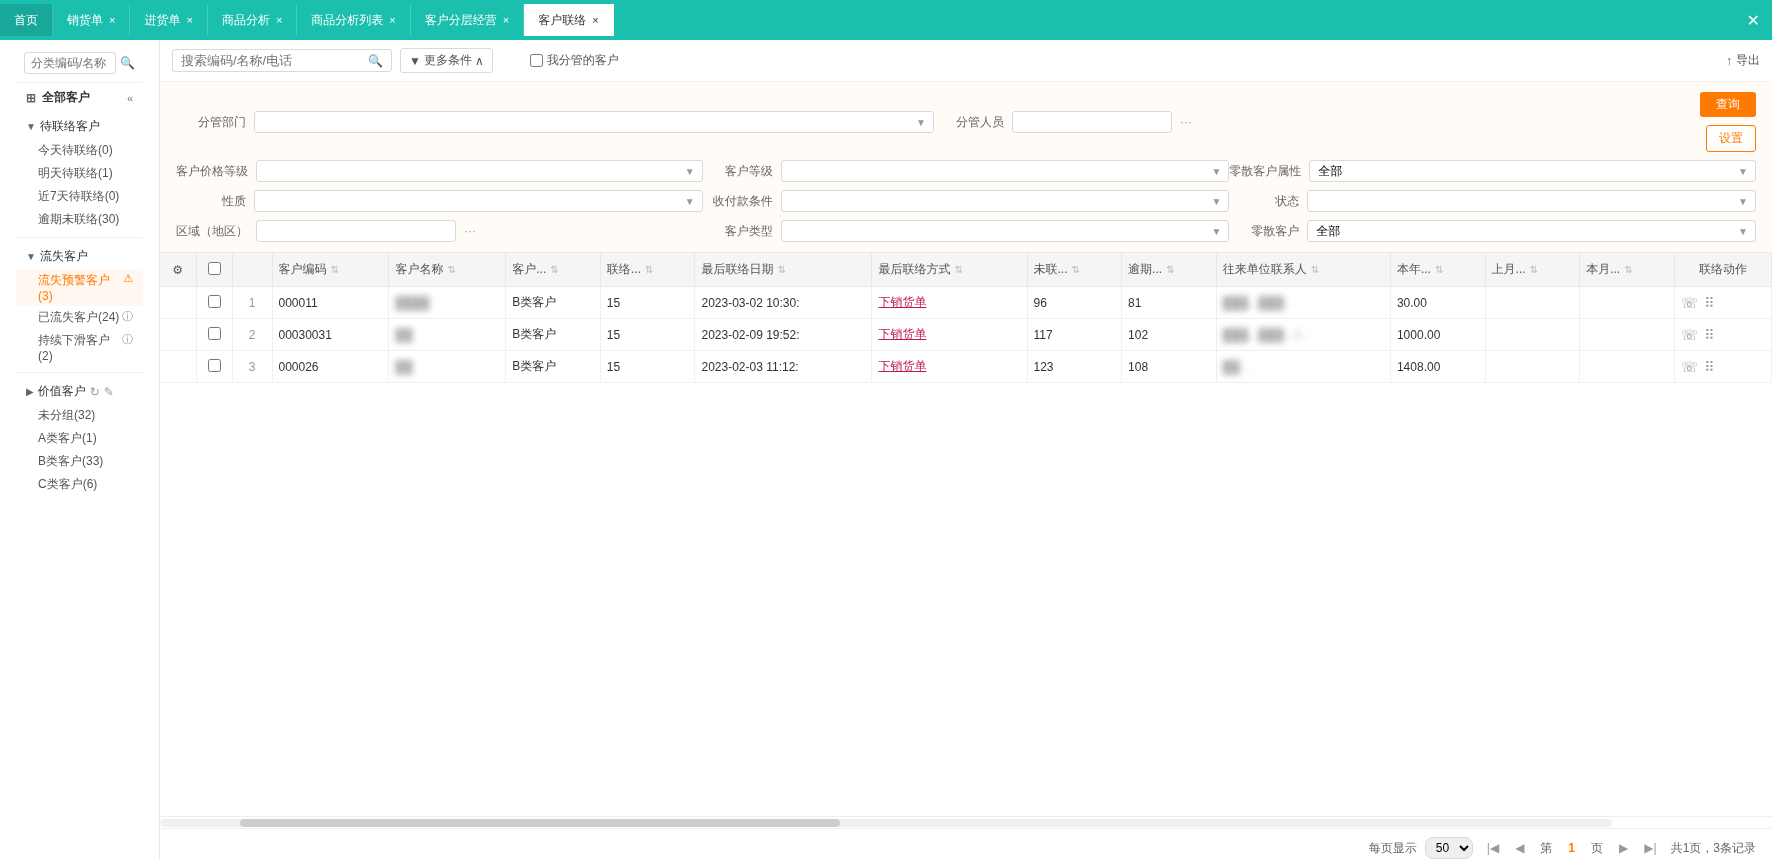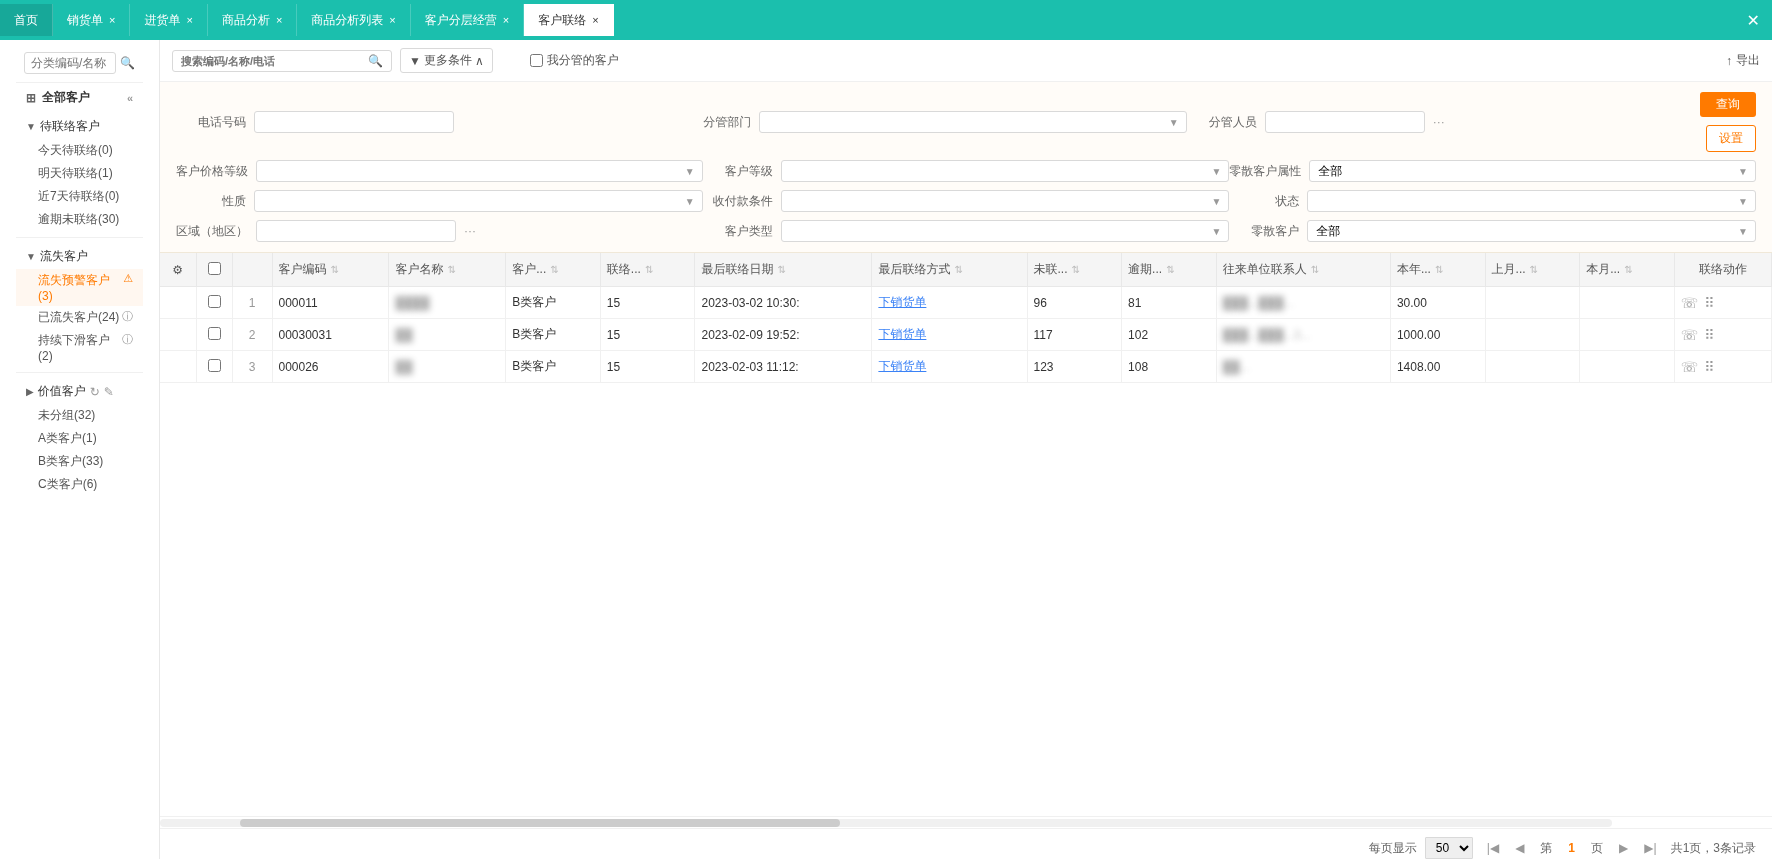--- a/index.html
+++ b/index.html
@@ -61,31 +61,31 @@
     .filter-more-dots { color: #999; cursor: pointer; }
 
     
     .table-wrap { flex: 1; overflow: auto; }
     table { width: 100%; border-collapse: collapse; font-size: 12px; }
     thead th { background: #f5f5f5; border-bottom: 1px solid #e8e8e8; border-right: 1px solid #e8e8e8; padding: 8px 6px; color: #555; font-weight: normal; white-space: nowrap; position: sticky; top: 0; z-index: 2; }
     tbody td { border-bottom: 1px solid #f0f0f0; border-right: 1px solid #f0f0f0; padding: 7px 6px; color: #333; white-space: nowrap; }
     .col-number { width: 40px; text-align: center; color: #999; }
     .col-check { width: 36px; text-align: center; }
     .col-setting { width: 36px; text-align: center; }
-    .link-text { color: #3b82f6; cursor: pointer; text-decoration: underline; }
+    .link-text { color: #be185d; cursor: pointer; text-decoration: underline; }
     .action-icons { display: flex; gap: 6px; align-items: center; }
     .action-icon { color: #999; cursor: pointer; font-size: 14px; }
     .sort-icon { color: #bbb; margin-left: 2px; font-size: 10px; }
     .col-sort { display: flex; align-items: center; gap: 2px; }
     .blurred { color: transparent; text-shadow: 0 0 6px rgba(0,0,0,0.3); user-select: none; }
 
     
     .footer { display: flex; align-items: center; justify-content: flex-end; padding: 8px 16px; border-top: 1px solid #f0f0f0; background: #fff; gap: 8px; }
     .footer-label { color: #666; }
-    .footer-select { border: 1px solid #d9d9d9; border-radius: 1px; padding: 2px 6px; font-size: 12px; }
+    .footer-select { border: 1px solid #d9d9d9; border-radius: 8px; padding: 2px 6px; font-size: 12px; }
     .footer-nav { display: flex; align-items: center; gap: 4px; color: #999; }
     .footer-nav span { cursor: pointer; padding: 2px 6px; }
     .footer-nav .page-num { color: #ff7a00; font-weight: bold; }
     .footer-info { color: #666; }
 
     
     .table-wrap::-webkit-scrollbar { height: 8px; width: 8px; }
     .table-wrap::-webkit-scrollbar-track { background: #f5f5f5; }
     .table-wrap::-webkit-scrollbar-thumb { background: #ccc; border-radius: 4px; }
 
@@ -193,45 +193,41 @@
       <div class="sidebar-group-item">A类客户(1)</div>
       <div class="sidebar-group-item">B类客户(33)</div>
       <div class="sidebar-group-item">C类客户(6)</div>
     </div>
   </div>
 
   <div class="content">
 
     <div class="filter-bar">
       <div class="filter-search-input">
-        <input type="text" style="border: none; outline: none; font-size: 11px; width: 100%; font-weight: bold;" placeholder="搜索编码/名称/电话">
+        <input type="text" style="border: none; outline: none; font-size: 13px; width: 100%;" placeholder="搜索编码/名称/电话">
         <span class="filter-search-icon">🔍</span>
       </div>
       <div class="filter-more-btn">
         <span>▼</span>
         <span>更多条件</span>
         <span>∧</span>
       </div>
       <label class="filter-checkbox-label">
         <input type="checkbox" style="">
         <span>我分管的客户</span>
       </label>
       <div class="export-btn">
         <span>↑</span>
         <span>导出</span>
       </div>
     </div>
 
     <div class="filter-form">
 
       <div class="filter-row">
-        <div class="filter-field">
-          <span class="filter-label">电话号码</span>
-          <input class="filter-input" type="text" style="max-width: 200px;">
-        </div>
         <div class="filter-field">
           <span class="filter-label">分管部门</span>
           <div class="filter-select-wrap">
             <select class="filter-select"></select>
             <span class="chevron">▼</span>
           </div>
         </div>
         <div class="filter-field">
           <span class="filter-label">分管人员</span>
           <input class="filter-input" type="text" style="max-width: 160px;">

